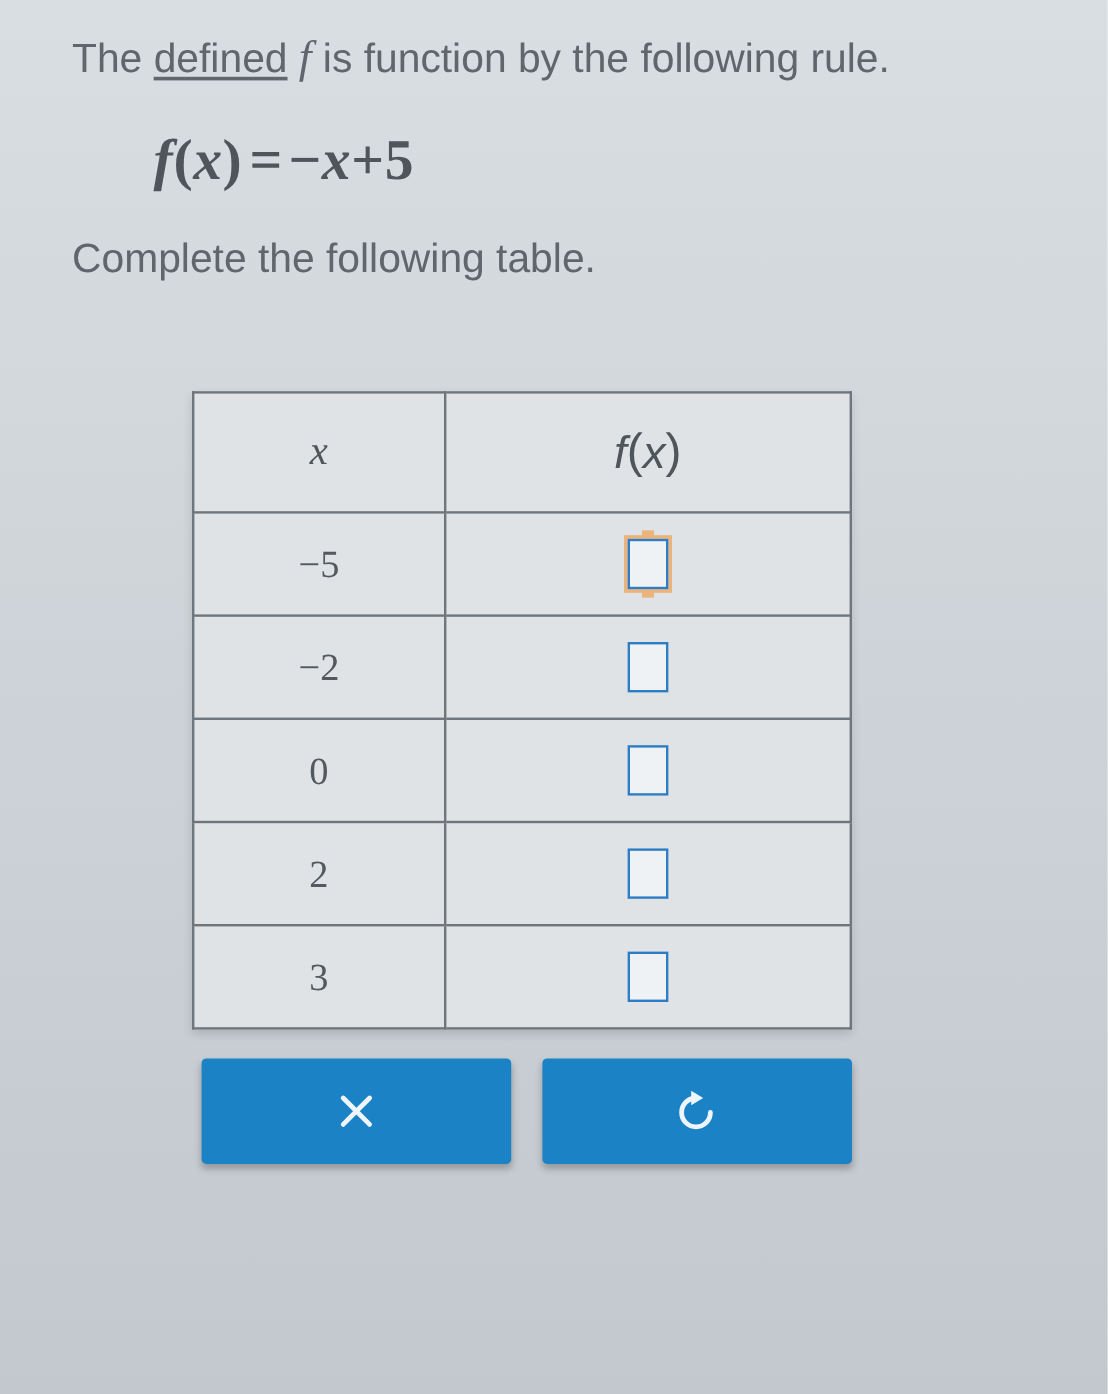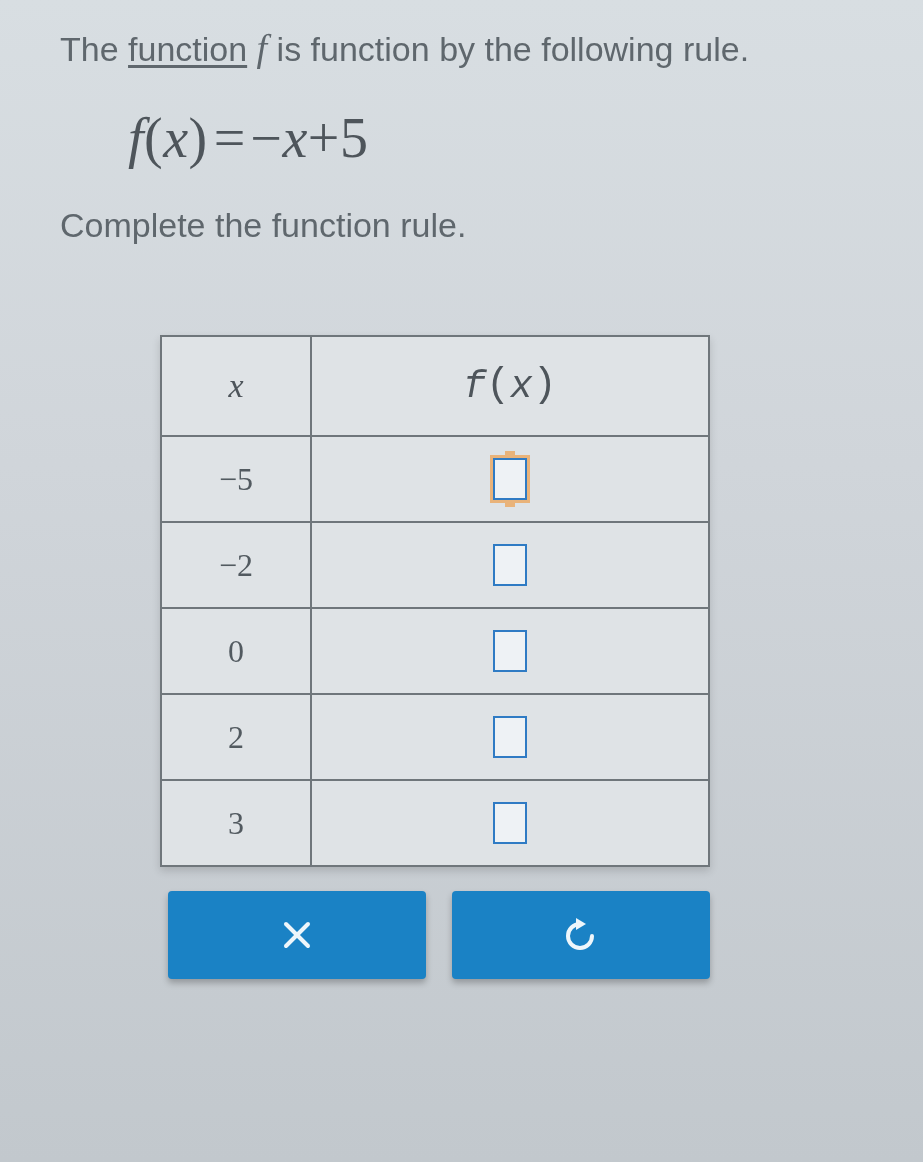--- a/index.html
+++ b/index.html
@@ -24,24 +24,25 @@
     text-underline-offset: 4px;
   }
   .prompt-line .fvar {
     font-style: italic;
     font-family: "Times New Roman", Times, serif;
     font-size: 38px;
   }
   .equation {
     font-family: "Times New Roman", Times, serif;
     font-style: italic;
-    font-size: 56px;
+    font-size: 48px;
     color: #4e555b;
     margin: 36px 0 36px 68px;
     letter-spacing: 0.5px;
+    font-weight: bold;
   }
   .equation .up { font-style: normal; }
   .equation .eq { font-style: normal; padding: 0 6px; letter-spacing: -1px;}
   .instruction {
     font-size: 34px;
     color: #5f676d;
     margin-bottom: 90px;
   }
 
   .table-wrap {
@@ -110,40 +111,40 @@
     border-radius: 4px;
     box-shadow: 0 4px 6px rgba(0,0,0,0.25);
     display: flex;
     align-items: center;
     justify-content: center;
     color: #e9f2f8;
     cursor: pointer;
   }
   .btn svg { display: block; }
   .header-fx {
-    font-family: Liberation Mono, monospace;
+    font-family: Liberation Sans, sans-serif;
     font-style: italic;
     font-size: 38px;
   }
   .header-fx .paren { font-style: normal; font-size: 40px; position: relative; top: -1px;}
 </style>
 </head>
 <body>
 
 <div class="page">
 
   <p class="prompt-line">
-    <span>The </span><span class="term">function</span><span> </span><span class="fvar">f</span><span> is function by the following rule.</span>
+    <span>The </span><span class="term">defined</span><span> </span><span class="fvar">f</span><span> is function by the following rule.</span>
   </p>
 
   <p class="equation">
     <span>f</span><span class="up">(</span><span>x</span><span class="up">)</span><span class="eq">=</span><span class="up">−</span><span>x</span><span class="up">+</span><span class="up">5</span>
   </p>
 
-  <p class="instruction">Complete the function rule.</p>
+  <p class="instruction">Complete the following table.</p>
 
   <div class="table-wrap">
     <table class="ftable">
       <thead>
         <tr>
           <th><span>x</span></th>
           <th>
             <span class="header-fx">
               <span>f</span><span class="paren">(</span><span>x</span><span class="paren">)</span>
             </span>

